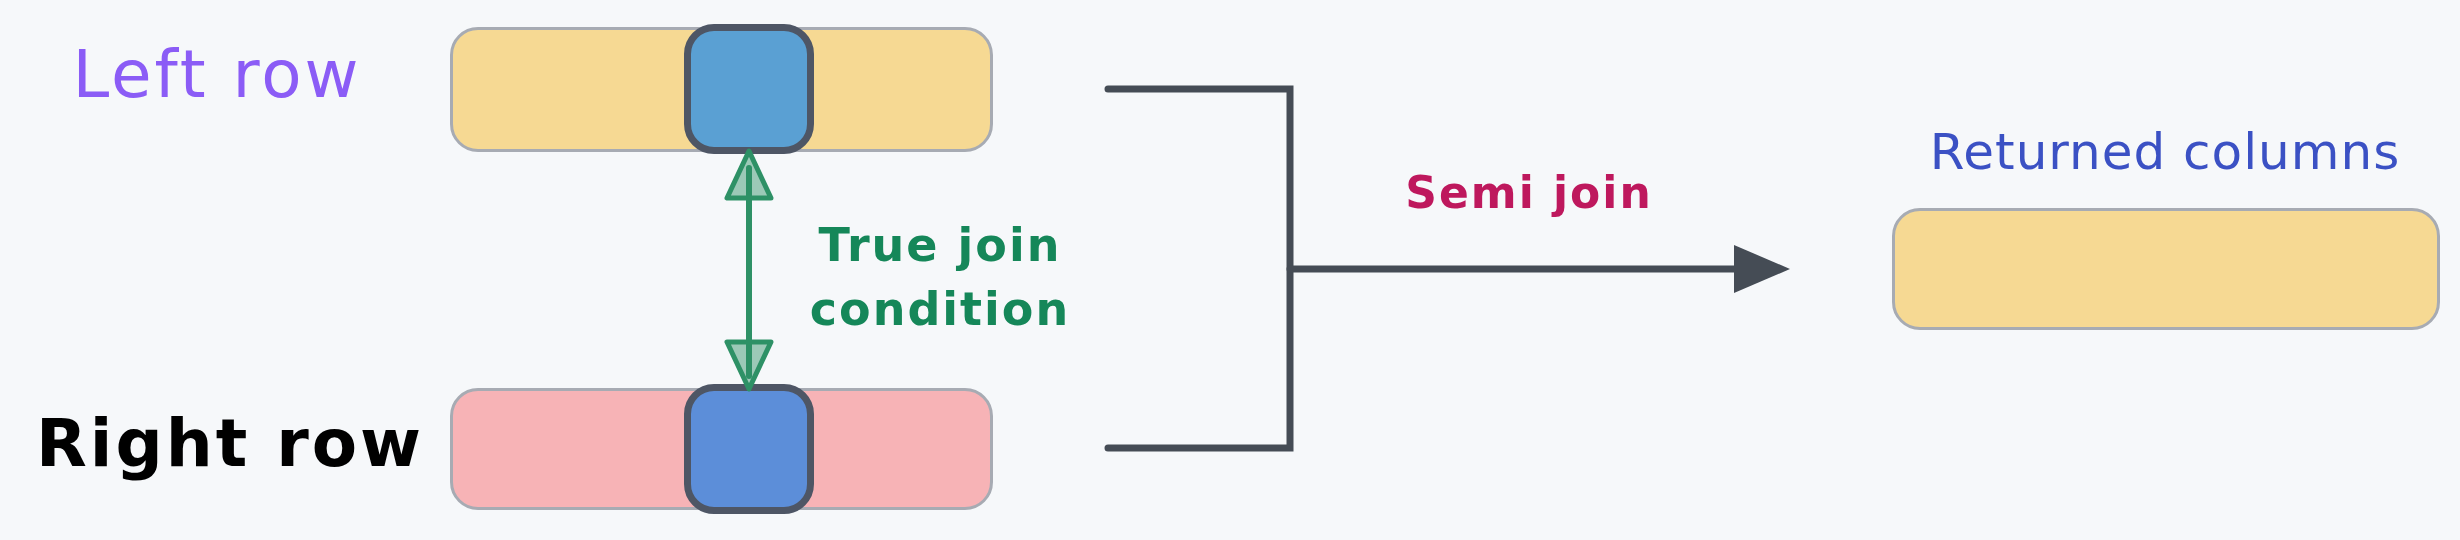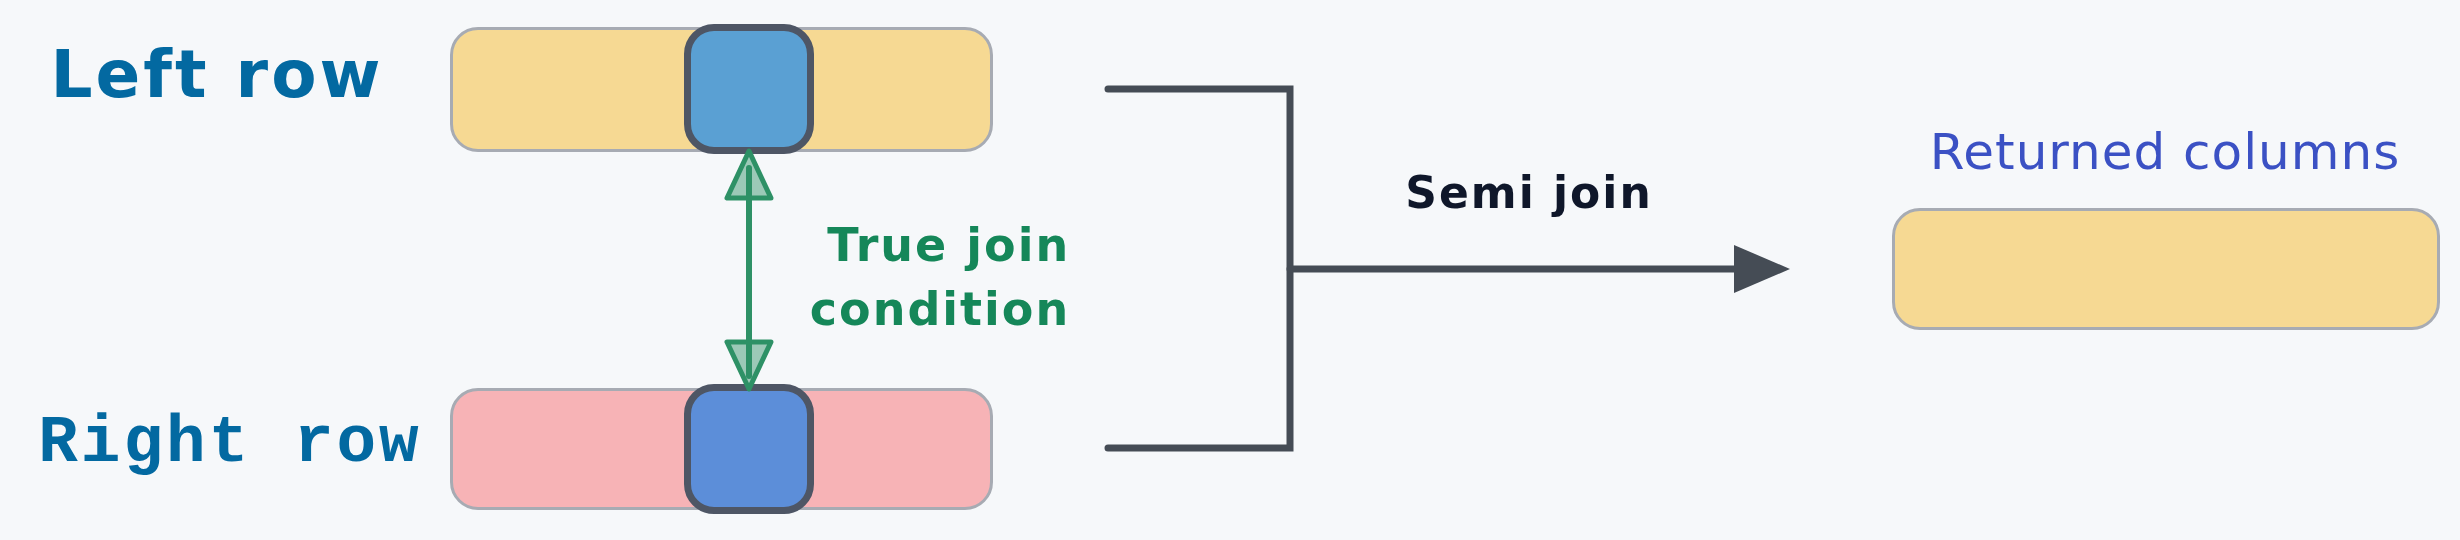--- a/index.html
+++ b/index.html
@@ -48,34 +48,34 @@
     align-items: center;
     justify-content: center;
     text-align: center;
     line-height: 1.25;
     white-space: pre-line;
     z-index: 4;
     letter-spacing: 3px;
   }
   #left-row-label {
     left: 22px; top: 28px; width: 390px; height: 94px;
-    font-size: 66px; font-weight: bold; color: #0369a1;
+    font-size: 66px; font-weight: normal; color: #8b5cf6;
   }
   #right-row-label {
     left: 22px; top: 394px; width: 416px; height: 100px;
-    font-size: 66px; font-weight: bold; color: #0369a1; font-family: Liberation Mono, monospace;
+    font-size: 66px; font-weight: bold; color: #000000;
   }
   #join-condition-label {
     left: 758px; top: 204px; width: 364px; height: 146px;
     font-size: 46px; font-weight: bold; color: #158759;
-    line-height: 64px; letter-spacing: 2px; text-align: right;
+    line-height: 64px; letter-spacing: 2px;
   }
   #semi-join-label {
     left: 1379px; top: 154px; width: 300px; height: 76px;
-    font-size: 44px; font-weight: bold; color: #0f172a;
+    font-size: 44px; font-weight: bold; color: #be185d;
     letter-spacing: 2px;
   }
   #returned-columns-label {
     left: 1872px; top: 114px; width: 586px; height: 76px;
     font-size: 50px; font-weight: normal; color: #3b51c4;
     letter-spacing: 1px;
   }
 </style>
 </head>
 <body>

